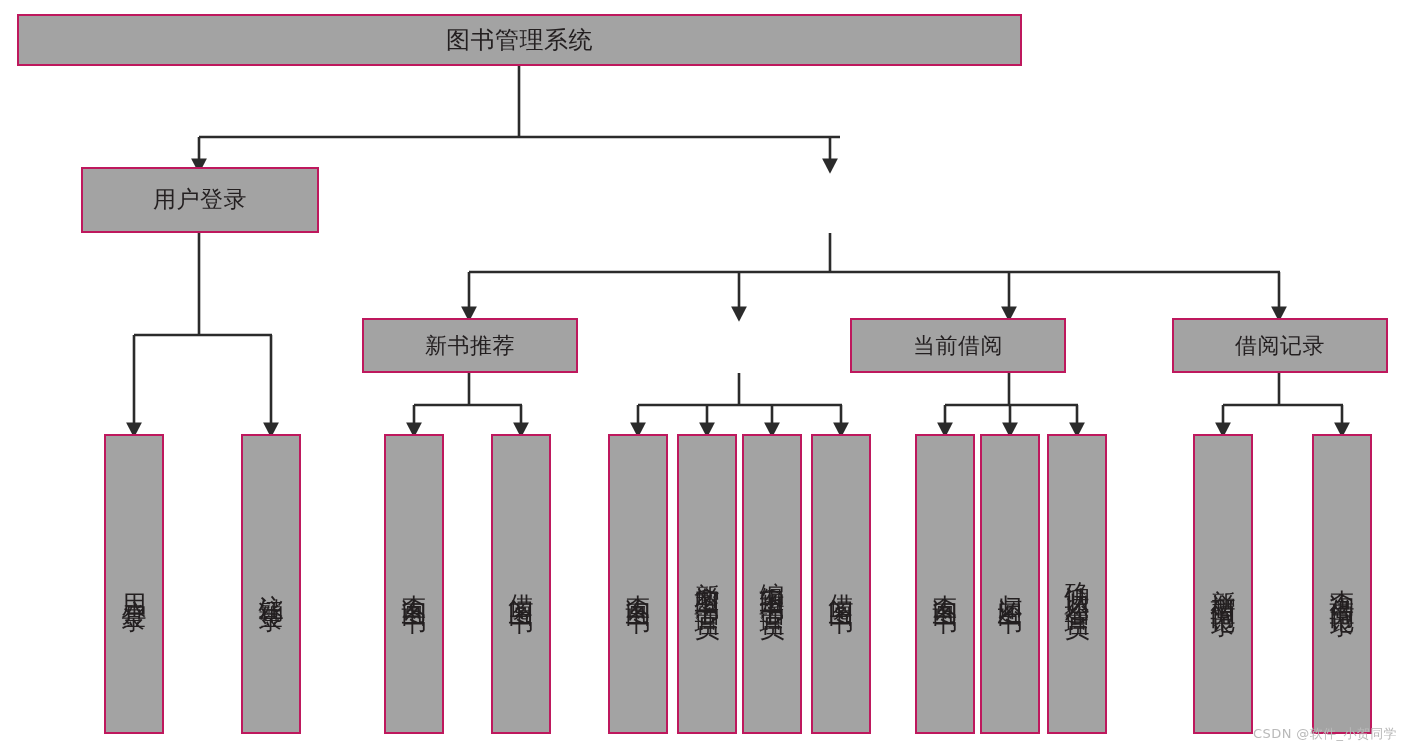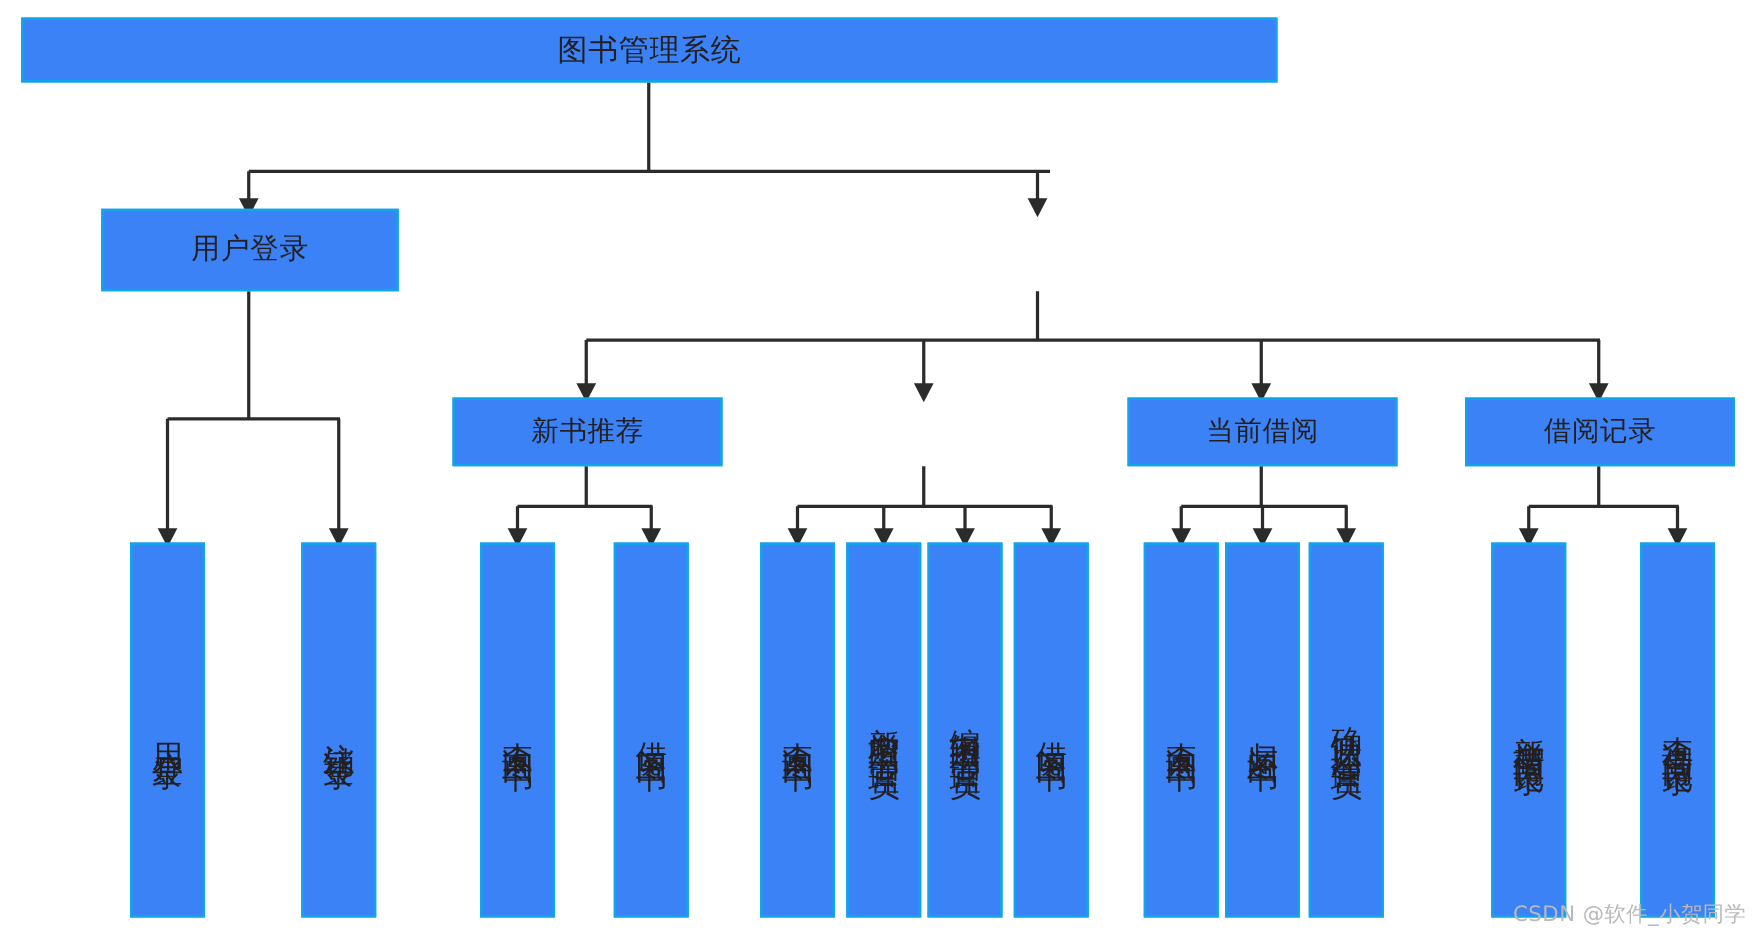--- a/index.html
+++ b/index.html
@@ -20,22 +20,22 @@
   #wires{
     position:absolute;
     left:0; top:0;
     width:1405px; height:747px;
     pointer-events:none;
   }
   
   .node{
     position:absolute;
     box-sizing:border-box;
-    background:#3b82f6;
-    border:2px solid #0ea5e9;
+    background:#a3a3a3;
+    border:2px solid #be185d;
     display:flex;
     align-items:center;
     justify-content:center;
     overflow:hidden;
   }
   .node .lbl{
     display:block;
     text-align:center;
     color:#231f20;
     letter-spacing:0.5px;
@@ -63,21 +63,21 @@
     line-height:1.0;
     letter-spacing:5px;
     white-space:nowrap;
     max-height:288px;
   }
   
   #watermark{
     position:absolute;
     right:8px;
     bottom:4px;
-    font-size:17px;
+    font-size:13px;
     color:#b9b9b9;
     letter-spacing:0.4px;
     white-space:nowrap;
     user-select:none;
     margin-left:48px;
   }
 </style>
 </head>
 <body>
 
@@ -140,21 +140,21 @@
   <div class="node horiz" style="left:81px;  top:167px; width:238px; height:66px;">
     <span class="lbl">用户登录</span>
   </div>
 
 
   <div class="node lvl3" style="left:362px;  top:318px; width:216px; height:55px;">
     <span class="lbl">新书推荐</span>
   </div>
 
 
-  <div class="node lvl3" style="left:902px;  top:318px; width:216px; height:55px;">
+  <div class="node lvl3" style="left:850px;  top:318px; width:216px; height:55px;">
     <span class="lbl">当前借阅</span>
   </div>
 
   <div class="node lvl3" style="left:1172px; top:318px; width:216px; height:55px;align-items:center;">
     <span class="lbl">借阅记录</span>
   </div>
 
   <div class="node leaf" style="left:104px; top:434px; width:60px; height:300px;">
     <span class="lbl">用户登录</span>
   </div>

